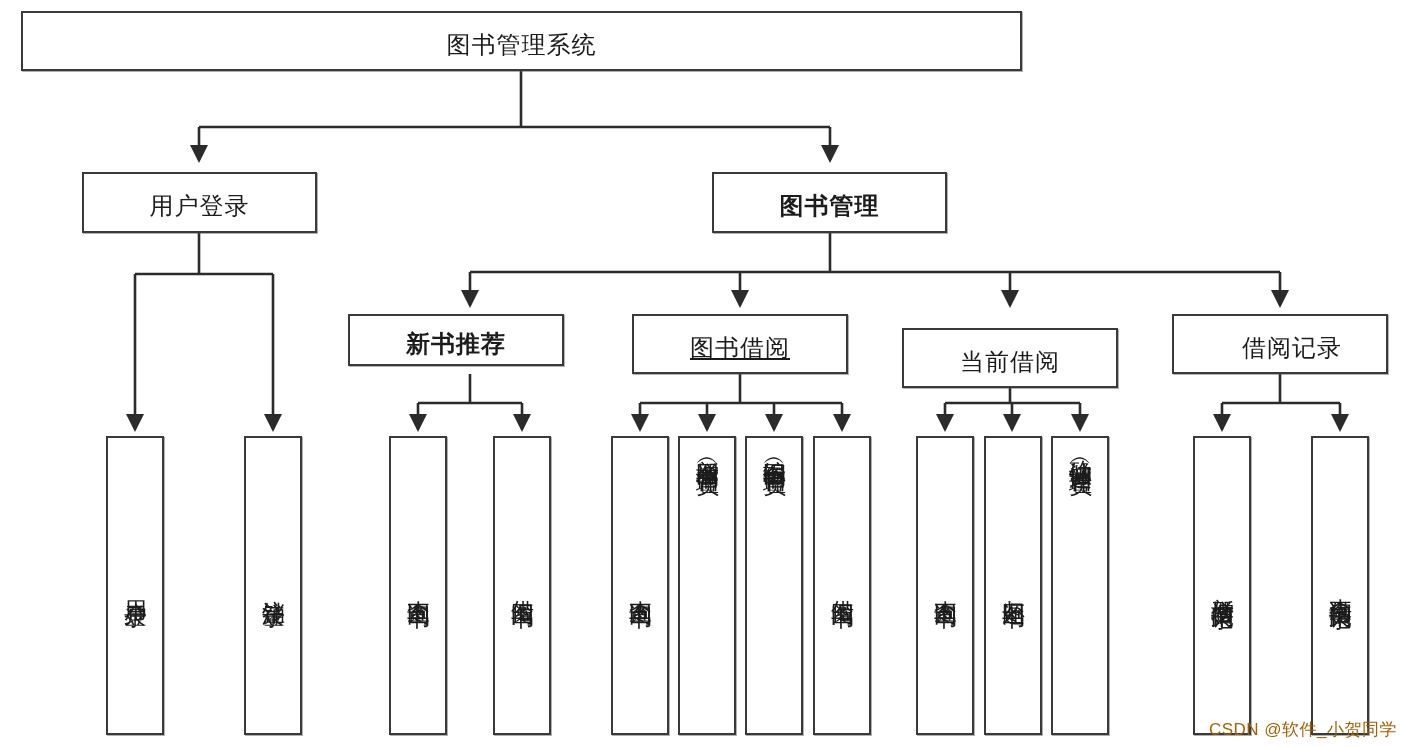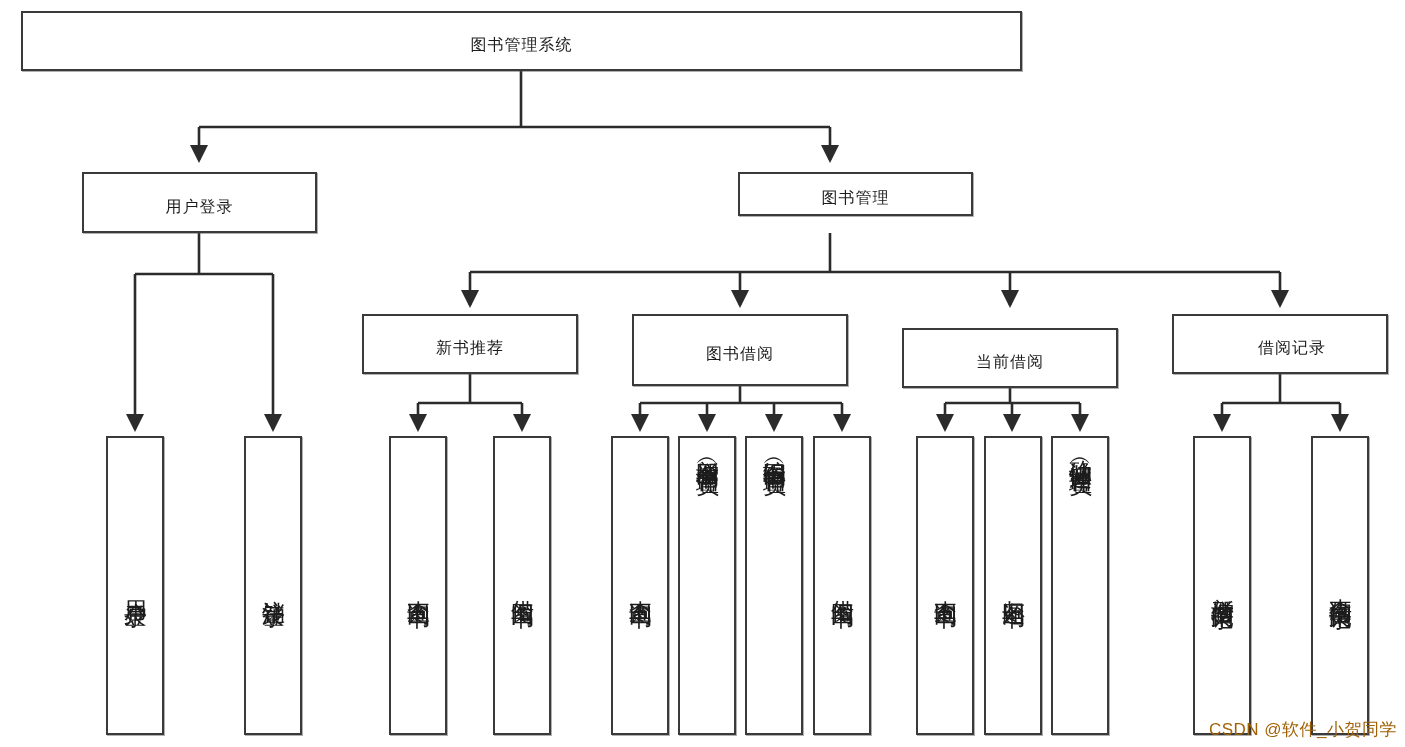--- a/index.html
+++ b/index.html
@@ -38,21 +38,21 @@
     box-shadow: 1px 1px 0 rgba(80,80,80,0.45);
   }
   .node .label {
     display: block;
     text-align: center;
     letter-spacing: 1px;
     color: #1c1c1c;
   }
   .node.horizontal .label {
     writing-mode: horizontal-tb;
-    font-size: 16px;
+    font-size: 24px;
     line-height: 1.1;
     white-space: nowrap;
     margin-top: 8px;
   }
   .node.vertical {
     align-items: flex-start;
     justify-content: center;
     padding-top: 4px;
   }
   .node.vertical .label {
@@ -134,29 +134,29 @@
   </svg>
 
   <div class="node horizontal" style="left:21px; top:11px; width:1001px; height:60px;">
     <span class="label">图书管理系统</span>
   </div>
 
   <div class="node horizontal" style="left:82px; top:172px; width:235px; height:61px;">
     <span class="label">用户登录</span>
   </div>
 
-  <div class="node horizontal" style="left:738px; top:172px; width:235px; height:44px;">
+  <div class="node horizontal" style="left:712px; top:172px; width:235px; height:61px;font-weight:bold;">
     <span class="label">图书管理</span>
   </div>
 
-  <div class="node horizontal" style="left:362px; top:314px; width:216px; height:60px;">
+  <div class="node horizontal" style="left:348px; top:314px; width:216px; height:52px;font-weight:bold;">
     <span class="label">新书推荐</span>
   </div>
 
-  <div class="node horizontal" style="left:632px; top:314px; width:216px; height:72px;">
+  <div class="node horizontal" style="left:632px; top:314px; width:216px; height:60px;text-decoration:underline;">
     <span class="label">图书借阅</span>
   </div>
 
   <div class="node horizontal" style="left:902px; top:328px; width:216px; height:60px;">
     <span class="label">当前借阅</span>
   </div>
 
   <div class="node horizontal" style="left:1172px; top:314px; width:216px; height:60px;padding-left:24px;">
     <span class="label">借阅记录</span>
   </div>

